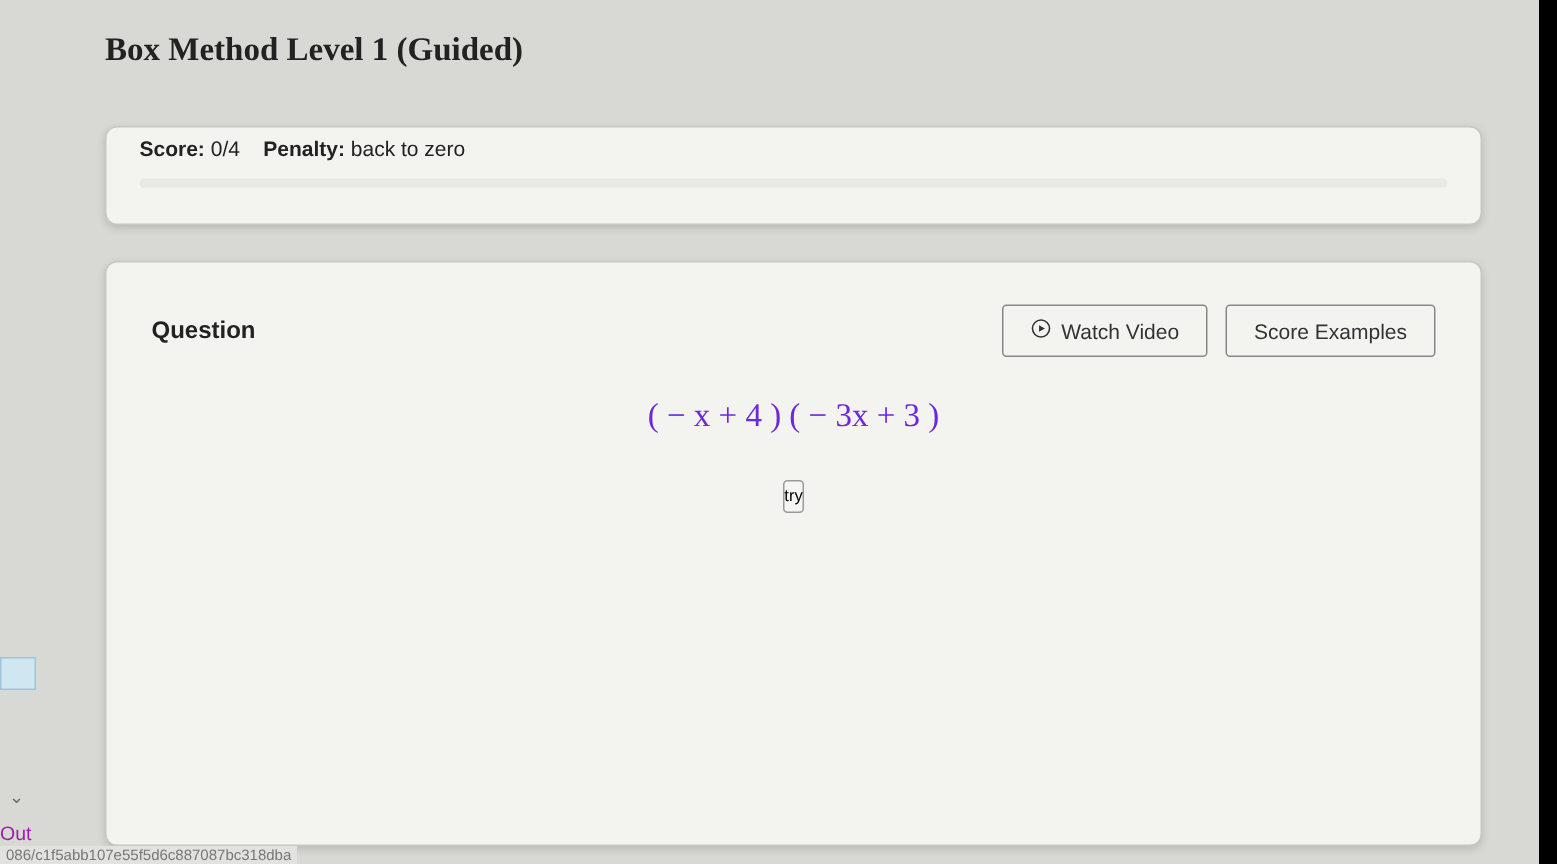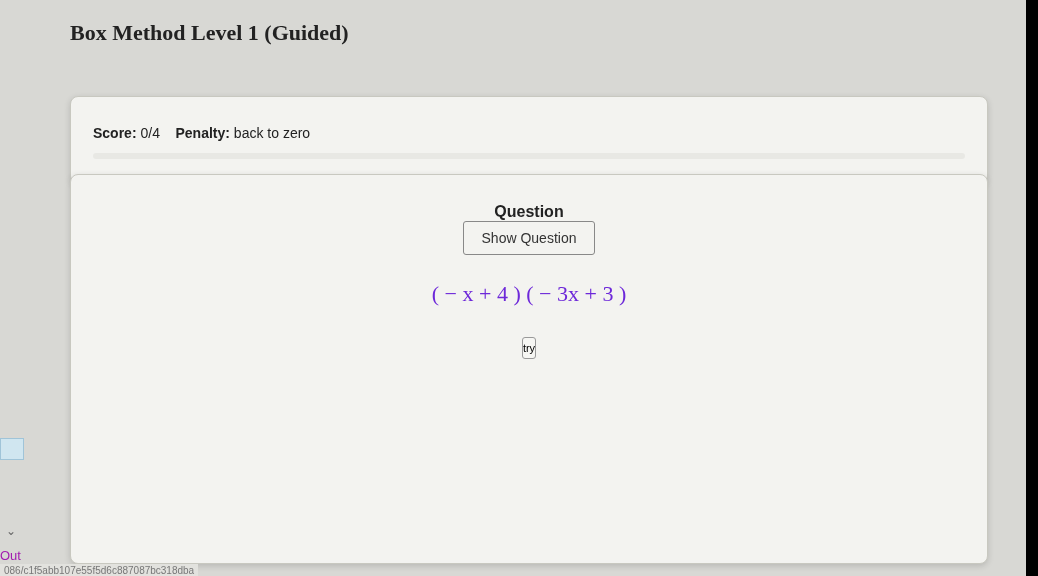--- a/index.html
+++ b/index.html
@@ -11,27 +11,27 @@
   .card {
     position: absolute;
     left: 70px;
     right: 50px;
     background: #f3f3f0;
     border: 1px solid #c8c8c0;
     border-radius: 8px;
     box-shadow: 0 2px 6px rgba(0,0,0,0.15);
   }
 
-  .score-card { top: 84px; padding: 28px 22px 24px 22px; margin-top: 12px; }
+  .score-card { top: 84px; padding: 6px 22px 24px 22px; }
   .score-line { font-family: Arial, sans-serif; font-size: 14px; color: #222; }
   .score-line b { font-weight: bold; }
   .progress-track { margin-top: 12px; height: 6px; background: #e8e8e4; border-radius: 3px; width: 100%; }
 
   .question-card { top: 174px; bottom: 12px; padding: 28px 30px 20px 30px; }
-  .question-head { display: flex; align-items: center; justify-content: space-between; margin-bottom: 26px; flex-direction: column; }
+  .question-head { display: flex; align-items: center; justify-content: space-between; margin-bottom: 26px; }
   .question-label { font-family: Arial, sans-serif; font-weight: bold; font-size: 16px; color: #222; }
   .head-buttons { display: flex; gap: 12px; }
   .head-btn {
     font-family: Arial, sans-serif;
     font-size: 14px;
     color: #333;
     background: #f3f3f0;
     border: 1px solid #888;
     border-radius: 3px;
     padding: 8px 18px;
@@ -79,21 +79,30 @@
     <span>back to zero</span>
   </div>
   <div class="progress-track"></div>
 </div>
 
 <div class="card question-card">
   <div class="question-head">
     <div class="question-label">Question</div>
     <div class="head-buttons">
       <button class="head-btn">
-        <span>Show Question</span>
+        <span>
+          <svg viewBox="0 0 16 16">
+              <circle cx="8" cy="8" r="6.5" fill="none" stroke="#333" stroke-width="1.2"></circle>
+              <polygon points="6.5,5.5 6.5,10.5 11,8" fill="#333"></polygon>
+            </svg>
+        </span>
+        <span>Watch Video</span>
+      </button>
+      <button class="head-btn">
+        <span>Score Examples</span>
       </button>
     </div>
   </div>
 
 
   <div class="center-block">
     <div class="expr">( − x + 4 ) ( − 3x + 3 )</div>
 
 
     <div class="try-row">

